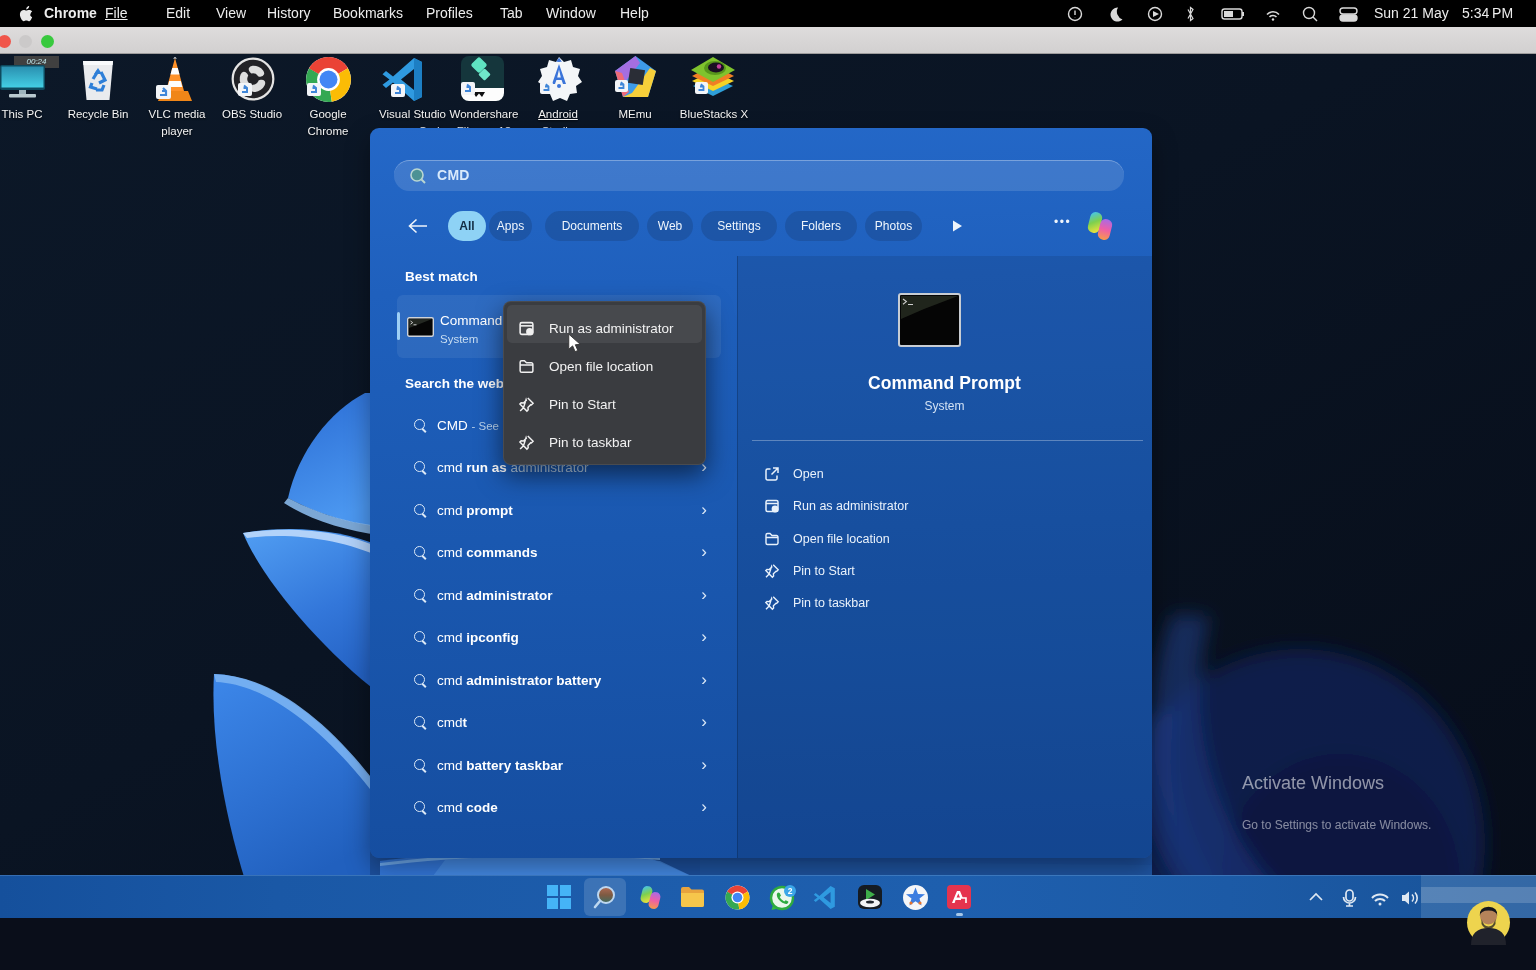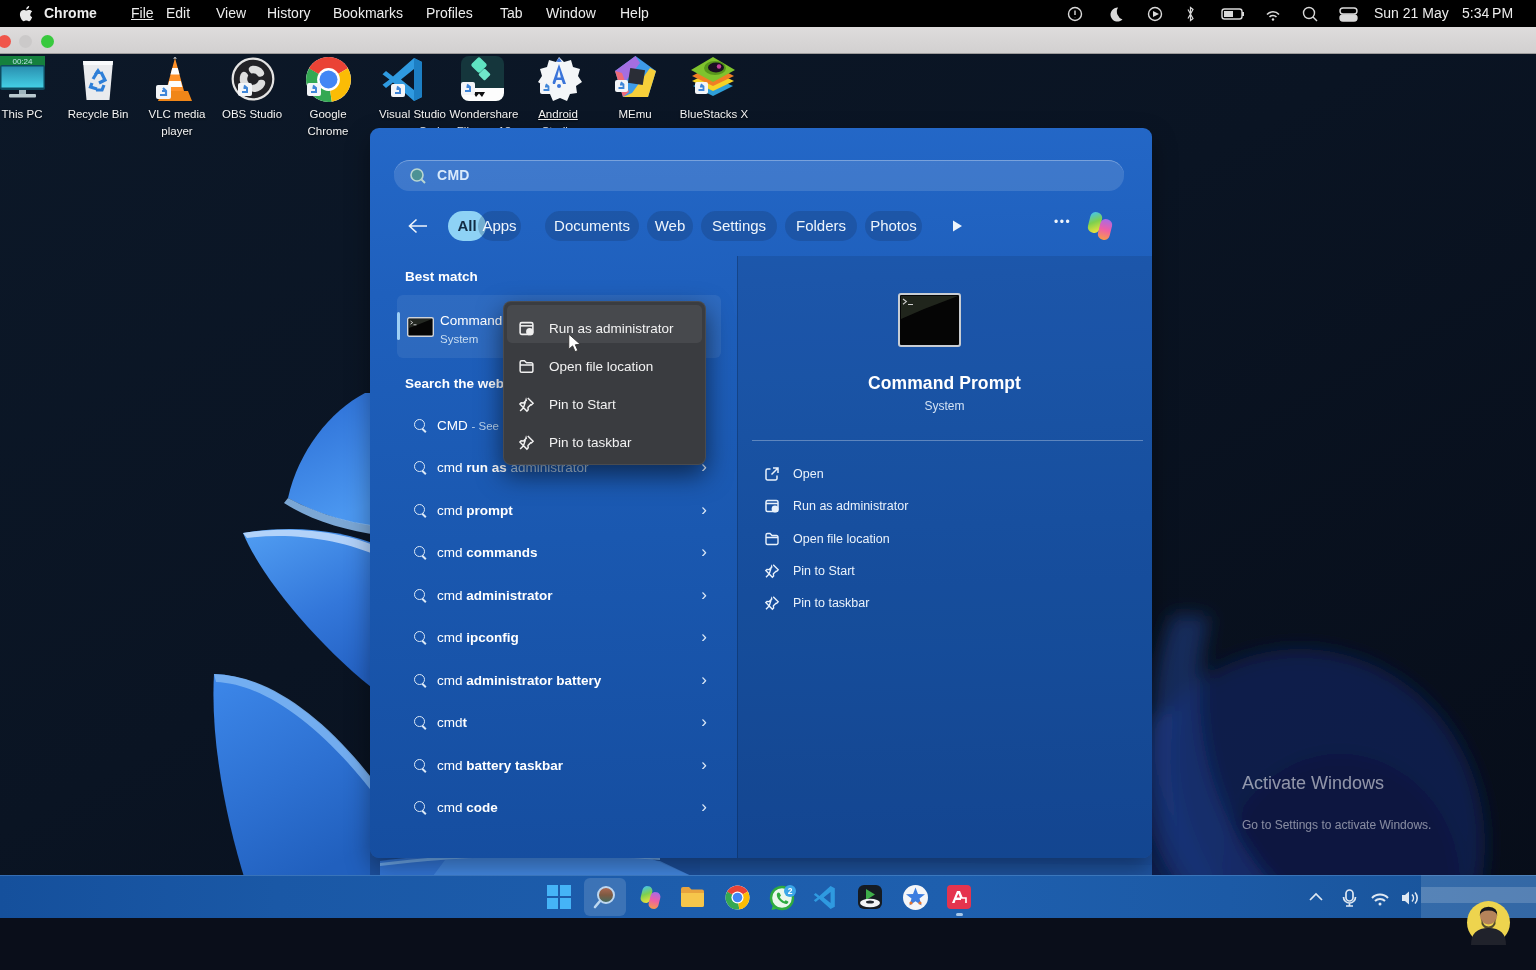--- a/index.html
+++ b/index.html
@@ -10,21 +10,21 @@
 </head>
 <body>
 <div id="stage">
 
   <div class="abs" style="left:0;top:0;width:1536px;height:27px;background:#000;"></div>
   <div class="abs" id="menubar" style="left:0;top:0;width:1536px;height:27px;color:#ededed;font-size:14px;">
     <svg class="abs" style="left:19px;top:6px;" width="14" height="16" viewBox="0 0 14 16">
       <path d="M11.5 8.6 c0-2 1.6-3 1.7-3.1 c-0.9-1.4-2.4-1.6-2.9-1.6 c-1.2-0.1-2.4 0.7-3 0.7 c-0.6 0-1.6-0.7-2.6-0.7 C3.4 4 2.2 4.7 1.5 5.8 c-1.3 2.3-0.3 5.6 0.9 7.5 c0.6 0.9 1.4 1.9 2.4 1.9 c0.9 0 1.3-0.6 2.5-0.6 c1.2 0 1.5 0.6 2.5 0.6 c1 0 1.7-0.9 2.3-1.8 c0.7-1 1-2.1 1-2.1 s-2-0.8-2-2.7 z M9.4 2.3 C9.9 1.6 10.3 0.8 10.2 0 C9.5 0 8.6 0.5 8.1 1.1 C7.6 1.7 7.2 2.6 7.3 3.4 C8.1 3.4 8.9 3 9.4 2.3 z" fill="#e8e8e8"></path>
     </svg>
     <span class="abs" style="left:44px;top:5px;font-weight:bold;">Chrome</span>
-    <span class="abs" style="left:131px;top:5px;text-decoration:underline;">File</span>
+    <span class="abs" style="left:105px;top:5px;text-decoration:underline;">File</span>
     <span class="abs" style="left:166px;top:5px;">Edit</span>
     <span class="abs" style="left:216px;top:5px;">View</span>
     <span class="abs" style="left:267px;top:5px;">History</span>
     <span class="abs" style="left:333px;top:5px;">Bookmarks</span>
     <span class="abs" style="left:426px;top:5px;">Profiles</span>
     <span class="abs" style="left:500px;top:5px;">Tab</span>
     <span class="abs" style="left:546px;top:5px;">Window</span>
     <span class="abs" style="left:620px;top:5px;">Help</span>
 
     <svg class="abs" style="left:1066px;top:5px;" width="460" height="18" viewBox="0 0 460 18">
@@ -102,21 +102,21 @@
     <path d="M214 620 C 270 622, 330 668, 380 738 L 380 826 L 245 826 C 228 772, 210 690, 214 620 Z" fill="url(#pet3)"></path>
     <path d="M214 620 C 272 621, 332 670, 380 735 L 380 748 C 328 678, 268 630, 216 628 Z" fill="#7ab2f2" opacity="0.9"></path>
 
     <rect x="370" y="796" width="782" height="30" fill="#1c4f9c"></rect>
     <path d="M380 826 L 380 807 C 450 798, 560 796, 650 804 L 700 826 Z" fill="#3377da"></path>
     <path d="M430 826 L 445 806 C 520 800, 600 800, 660 807 L 700 826 Z" fill="#4b90e8" opacity="0.75"></path>
     <path d="M380 809 C 470 798, 570 796, 660 803 L 660 806 C 570 799, 470 801, 380 812 Z" fill="#7ab4f2" opacity="0.85"></path>
     <path d="M700 806 L 1152 811 L 1152 826 L 700 826 Z" fill="#1e539f"></path>
   </svg>
 
-  <div class="abs" style="left:0;top:56px;width:45px;height:12px;background:#15803d;color:#bfe6ea;font-size:8px;text-align:center;line-height:12px;">00:24</div>
+  <div class="abs" style="left:14px;top:56px;width:45px;height:12px;background:#404040;color:#bfe6ea;font-size:8px;text-align:center;line-height:12px;font-style:italic;">00:24</div>
   <div id="icons" style="position:absolute;left:0;top:0;color:#f2f2f2;">
 
     <svg class="abs" style="left:0;top:65px;" width="46" height="34" viewBox="0 0 46 34">
       <rect x="0" y="0" width="45" height="25" rx="2" fill="#0e4a5e"></rect>
       <rect x="1.5" y="1.5" width="42" height="21" fill="url(#pcscr)"></rect>
       <defs>
           <linearGradient id="pcscr" x1="0" y1="0" x2="0" y2="1">
         <stop offset="0" stop-color="#2a8fb0"></stop>
             <stop offset="1" stop-color="#43cfe4"></stop>
           </linearGradient>
@@ -247,21 +247,21 @@
       <circle cx="8" cy="8" r="6" fill="#4e958f" opacity="0.9"></circle>
       <circle cx="8" cy="8" r="6" fill="none" stroke="#b9d6d2" stroke-width="1.6"></circle>
       <path d="M12.5 12.5 L16 16" stroke="#b9d6d2" stroke-width="2"></path>
     </svg>
     <div class="abs" style="left:67px;top:39px;font-size:14px;color:#d8eafc;font-weight:bold;letter-spacing:0.3px;">CMD</div>
 
     <svg class="abs" style="left:37px;top:89px;" width="22" height="18" viewBox="0 0 22 18">
       <path d="M20 9 L3 9 M9.5 2.5 L2.5 9 L9.5 15.5" stroke="#eef4fb" stroke-width="1.6" fill="none"></path>
     </svg>
     <div class="pill sel" style="left:78px;width:38px;">All</div>
-    <div class="pill" style="left:108px;width:43px;text-align:center;">Apps</div>
+    <div class="pill" style="left:119px;width:43px;text-align:center;">Apps</div>
     <div class="pill" style="left:175px;width:94px;">Documents</div>
     <div class="pill" style="left:277px;width:46px;">Web</div>
     <div class="pill" style="left:331px;width:76px;">Settings</div>
     <div class="pill" style="left:415px;width:72px;">Folders</div>
     <div class="pill" style="left:495px;width:57px;">Photos</div>
     <svg class="abs" style="left:580px;top:91px;" width="14" height="14" viewBox="0 0 14 14">
       <path d="M3 1.5 L12 7 L3 12.5 Z" fill="#eef4fb"></path>
     </svg>
     <div class="abs" style="left:684px;top:87px;color:#eef4fb;font-size:12px;letter-spacing:1.5px;">•••</div>
     <svg class="abs" style="left:714px;top:82px;" width="32" height="32" viewBox="0 0 32 32">
@@ -380,21 +380,21 @@
         <span>Pin to Start</span>
       </div>
     <div class="act" style="top:466px;">
         <svg viewBox="0 0 16 16">
           <path d="M9.2 1.8 L14.2 6.8 L12.6 8.4 L12 8.2 L9.4 10.8 L9.6 13 L8.4 14.2 L5.2 11 L2 14.2 M5.2 11 L1.8 7.6 L3 6.4 L5.2 6.6 L7.8 4 L7.6 3.4 Z" stroke="#e8f1fb" stroke-width="1.4" fill="none"></path>
         </svg>
         <span>Pin to taskbar</span>
       </div>
   </div>
   <style>
-    .pill{position:absolute;top:83px;height:30px;border-radius:15px;background:rgba(18,40,78,0.22);color:#eef5fc;font-size:15px;text-align:center;line-height:30px;}
+    .pill{position:absolute;top:83px;height:30px;border-radius:15px;background:rgba(18,40,78,0.22);color:#eef5fc;font-size:12px;text-align:center;line-height:30px;}
     .pill.sel{background:#8ed2f5;color:#122c44;font-weight:bold;}
     .srow{position:absolute;left:27px;width:324px;height:42px;}
     .mag{position:absolute;left:17px;top:13px;width:12px;height:12px;}
     .mag::before{content:"";position:absolute;left:0;top:0;width:9px;height:9px;border:1.6px solid #dce9f7;border-radius:50%;}
     .mag::after{content:"";position:absolute;left:9px;top:9px;width:5px;height:1.6px;background:#dce9f7;transform:rotate(45deg);transform-origin:0 0;}
     .stx{position:absolute;left:40px;top:12px;font-size:13.5px;color:#fff;white-space:nowrap;}
     .stx b{font-weight:bold;}
     .chv{position:absolute;right:14px;top:9px;font-size:17px;color:#dce9f7;}
     .act{position:absolute;left:394px;height:24px;color:#eaf2fb;font-size:12.5px;}
     .act svg{position:absolute;left:0;top:1px;width:16px;height:16px;}

